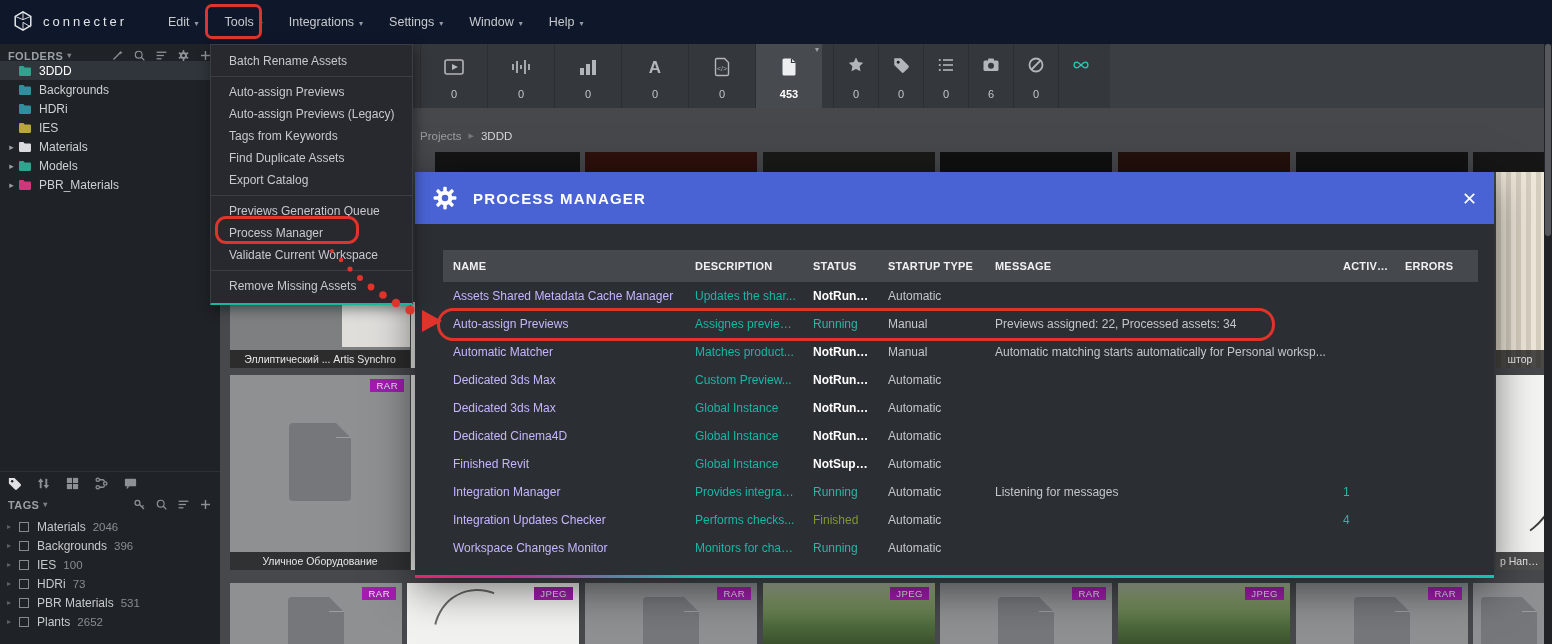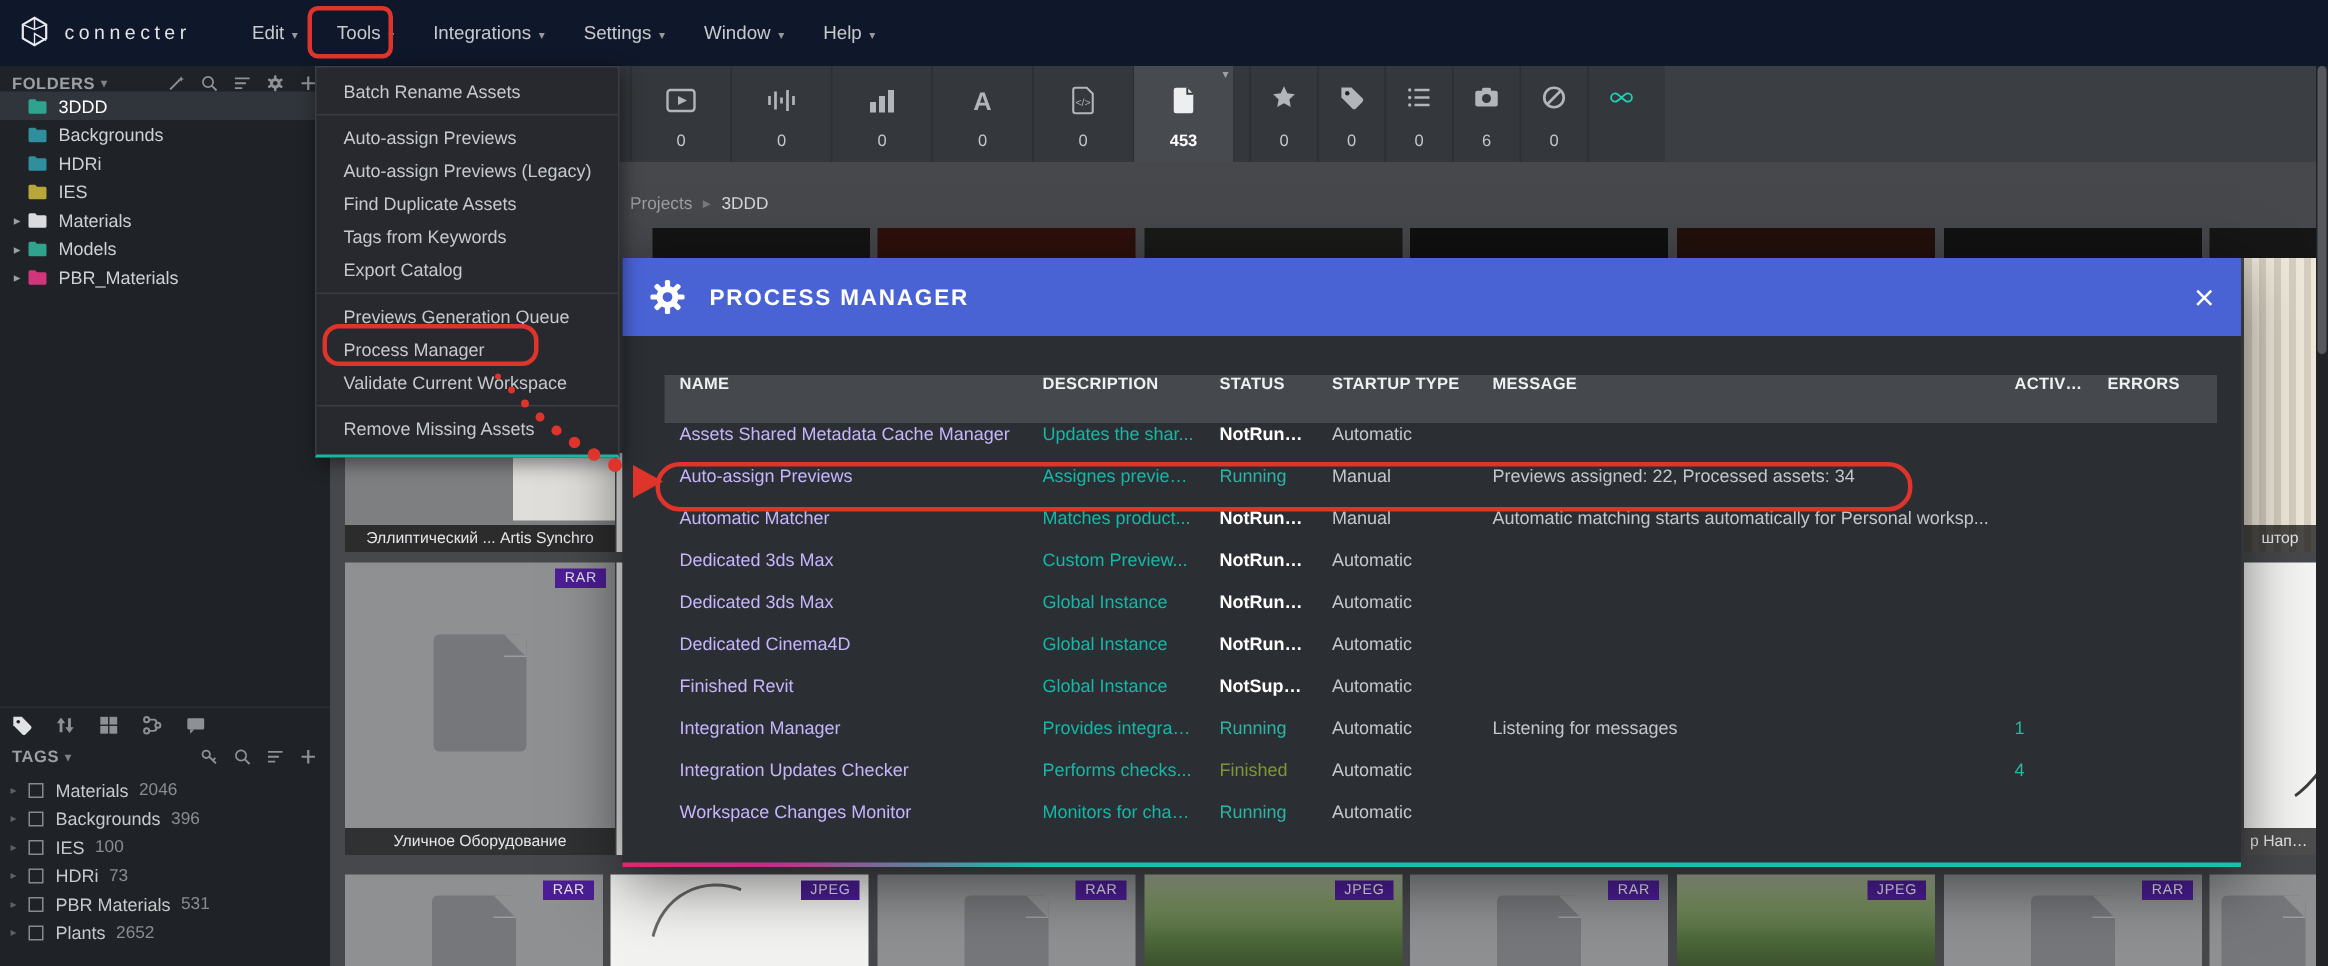--- a/index.html
+++ b/index.html
@@ -66,40 +66,40 @@
 .tile.bottom{top:583px;height:61px}
 .photo-tree{background:linear-gradient(180deg,#a8b39c 0%,#7b9162 30%,#4e6a3c 70%,#3c512e 100%)}
 .photo-lamp{background:#f2f2f0}
 .lamp-curve{position:absolute;left:28px;top:4px;width:100px;height:120px;border:2px solid #6a6a68;border-radius:50%;border-color:#6a6a68 transparent transparent transparent;transform:rotate(-28deg)}
 .file-ico{position:absolute;left:50%;transform:translateX(-50%);background:#75777a;border-radius:4px}
 .tile.bottom .file-ico{top:14px;width:56px;height:70px}
 #tile-street .file-ico{top:48px;width:62px;height:78px}
 .file-ico::after{content:"";position:absolute;top:0;right:0;border-style:solid;border-width:0 15px 15px 0;border-color:transparent #8e9092 transparent transparent}
 .file-ico::before{content:"";position:absolute;top:14px;right:0;width:15px;height:1px;background:#9b9da0}
 .t-lbl{position:absolute;left:0;right:0;bottom:0;height:18px;background:rgba(12,12,12,.72);color:#e6e7e9;font-size:10.5px;line-height:18px;text-align:center;white-space:nowrap;overflow:hidden;text-overflow:ellipsis;padding:0 4px}
-.badge{position:absolute;top:4px;right:6px;background:#4c1d95;color:#e2e4e6;font-size:9.5px;padding:1px 6px;letter-spacing:.5px}
+.badge{position:absolute;top:4px;right:6px;background:#a21caf;color:#e2e4e6;font-size:9.5px;padding:1px 6px;letter-spacing:.5px}
 #tile-ellipse{left:230px;top:155px;width:180px;height:213px;background:#7d7f81}
 #tile-ellipse .wp{position:absolute;right:0;top:146px;width:68px;height:46px;background:#dfdedb}
 #tile-street{left:230px;top:375px;width:180px;height:195px}
 #tile-curtain{left:1496px;top:155px;width:48px;height:213px;background:repeating-linear-gradient(90deg,#d6cfc0 0 5px,#eee8da 5px 10px)}
 #tile-lampsk{left:1496px;top:375px;width:48px;height:195px;background:#f4f4f2}
 #tile-lampsk .sk-curve{position:absolute;left:-42px;top:18px;width:110px;height:150px;border:2px solid #3c3c3a;border-radius:50%;border-color:transparent #3c3c3a transparent transparent;transform:rotate(14deg)}
 .sliver{position:absolute;left:411px;width:4px;background:#e9e9e7}
 
 #tools-menu{position:absolute;left:210px;top:44px;width:203px;background:#27292e;border:1px solid #3a3d42;border-bottom:2px solid #19b79f;z-index:40;padding:5px 0 6px;box-shadow:2px 4px 12px rgba(0,0,0,.45)}
 .tm-item{height:22px;line-height:22px;padding-left:18px;font-size:12px;color:#c6c9cd;white-space:nowrap}
 .tm-sep{height:1px;background:#3b3e43;margin:4px 0}
 
 #modal{position:absolute;left:415px;top:172px;width:1079px;height:406px;background:#2b2e33;z-index:20;box-shadow:0 10px 40px rgba(0,0,0,.55)}
 .m-head{height:52px;background:#4a63d4;display:flex;align-items:center;padding:0 17px}
 .m-gear{width:26px;height:26px;display:inline-block}
 .m-title{margin-left:15px;color:#fff;font-size:15px;font-weight:bold;letter-spacing:1.2px}
 .m-close{margin-left:auto;width:15px;height:15px;color:#fff;display:inline-block}
 #ptable{position:absolute;left:28px;top:78px;width:1035px}
-.prow{display:flex;height:28px;align-items:flex-start}
+.prow{display:flex;height:28px;align-items:center}
 .phead{height:32px;background:#45484d}
 .pcell{overflow:hidden;white-space:nowrap;text-overflow:ellipsis;padding-left:10px;padding-right:6px;font-size:12px;flex:0 0 auto}
 .c0{width:242px}.c1{width:118px}.c2{width:75px}.c3{width:107px}.c4{width:348px}.c5{width:62px}.c6{width:83px}
 .phead .pcell{font-size:11px;font-weight:bold;color:#eef0f2;letter-spacing:.2px}
 .cell-name{color:#c4b5fd}
 .cell-desc{color:#14b8a6}
 .cell-startup,.cell-msg{color:#c3c6ca}
 .cell-act{color:#2fb3a5}
 .st-off{color:#fff;font-weight:bold}
 .st-running{color:#2fb3a5}
@@ -557,22 +557,22 @@
         <span class="caret">▾</span>
       </div>
     </nav>
 </header>
 
 <div id="tools-menu">
     <div class="tm-item">Batch Rename Assets</div>
     <div class="tm-sep"></div>
     <div class="tm-item">Auto-assign Previews</div>
     <div class="tm-item">Auto-assign Previews (Legacy)</div>
+    <div class="tm-item">Tags from Keywords</div>
     <div class="tm-item">Find Duplicate Assets</div>
-    <div class="tm-item">Tags from Keywords</div>
     <div class="tm-item">Export Catalog</div>
     <div class="tm-sep"></div>
     <div class="tm-item">Previews Generation Queue</div>
     <div class="tm-item">Process Manager</div>
     <div class="tm-item">Validate Current Workspace</div>
     <div class="tm-sep"></div>
     <div class="tm-item">Remove Missing Assets</div>
   </div>
 
 <section id="modal">

